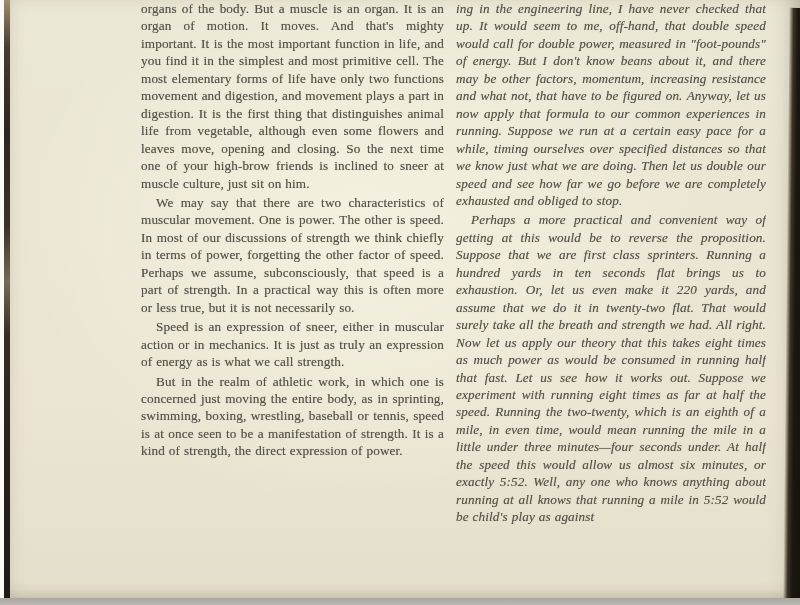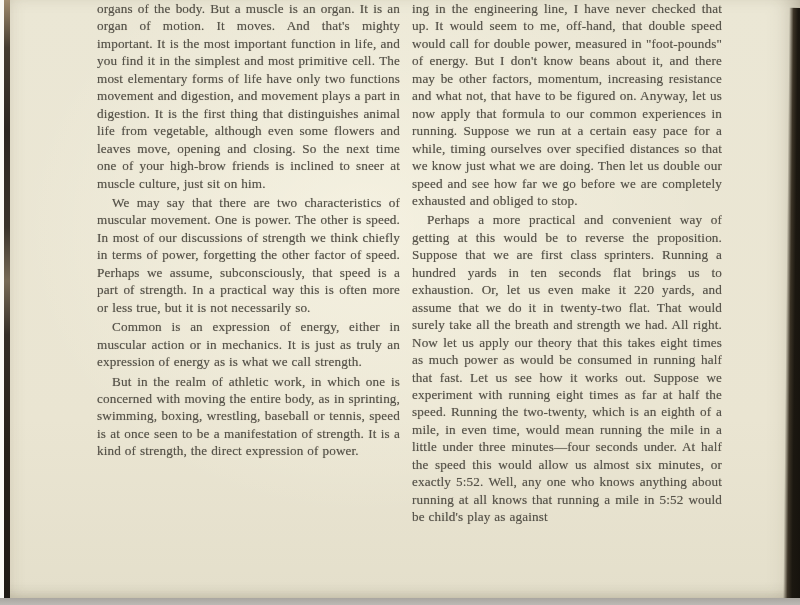--- a/index.html
+++ b/index.html
@@ -78,42 +78,43 @@
     overflow: hidden;
     z-index: 5;
     color: #56534a;
     font-size: 13.2px;
     line-height: 17.45px;
     text-align: justify;
     letter-spacing: 0.12px;
     word-spacing: 0.5px;
     filter: blur(0.32px);
     text-shadow: 0 0 0.7px rgba(88,82,70,0.55);
+    margin-left: 44px;
   }
   .col-left  { left: 97px;  width: 303px; }
-  .col-right { left: 412px; width: 310px; }
+  .col-right { left: 412px; width: 310px; font-style: italic; }
 
   .col p { margin: 0 0 2px 0; text-indent: 15px; }
   .col p.cont { text-indent: 0; }
 </style>
 </head>
 <body>
 
 <div class="scan">
 
   <div class="page-area"></div>
 
   <div class="left-white-edge"></div>
   <div class="gutter-line"></div>
 
   <div class="col col-left">
     <p class="cont">organs of the body. But a muscle is an organ. It is an organ of motion. It moves. And that's mighty important. It is the most important function in life, and you find it in the simplest and most primitive cell. The most elementary forms of life have only two functions movement and digestion, and movement plays a part in digestion. It is the first thing that distinguishes animal life from vegetable, although even some flowers and leaves move, opening and closing. So the next time one of your high-brow friends is inclined to sneer at muscle culture, just sit on him.</p>
     <p>We may say that there are two characteristics of muscular movement. One is power. The other is speed. In most of our discussions of strength we think chiefly in terms of power, forgetting the other factor of speed. Perhaps we assume, subconsciously, that speed is a part of strength. In a practical way this is often more or less true, but it is not necessarily so.</p>
-    <p>Common is an expression of energy, either in muscular action or in mechanics. It is just as truly an expression of energy as is what we call strength.</p>
-    <p>But in the realm of athletic work, in which one is concerned with moving the entire body, as in sprinting, swimming, boxing, wrestling, baseball or tennis, speed is at once seen to be a manifestation of strength. It is a kind of strength, the direct expression of power.</p>
+    <p>Speed is an expression of sneer, either in muscular action or in mechanics. It is just as truly an expression of energy as is what we call strength.</p>
+    <p>But in the realm of athletic work, in which one is concerned just moving the entire body, as in sprinting, swimming, boxing, wrestling, baseball or tennis, speed is at once seen to be a manifestation of strength. It is a kind of strength, the direct expression of power.</p>
   </div>
 
   <div class="col col-right">
     <p class="cont">ing in the engineering line, I have never checked that up. It would seem to me, off-hand, that double speed would call for double power, measured in "foot-pounds" of energy. But I don't know beans about it, and there may be other factors, momentum, increasing resistance and what not, that have to be figured on. Anyway, let us now apply that formula to our common experiences in running. Suppose we run at a certain easy pace for a while, timing ourselves over specified distances so that we know just what we are doing. Then let us double our speed and see how far we go before we are completely exhausted and obliged to stop.</p>
     <p>Perhaps a more practical and convenient way of getting at this would be to reverse the proposition. Suppose that we are first class sprinters. Running a hundred yards in ten seconds flat brings us to exhaustion. Or, let us even make it 220 yards, and assume that we do it in twenty-two flat. That would surely take all the breath and strength we had. All right. Now let us apply our theory that this takes eight times as much power as would be consumed in running half that fast. Let us see how it works out. Suppose we experiment with running eight times as far at half the speed. Running the two-twenty, which is an eighth of a mile, in even time, would mean running the mile in a little under three minutes—four seconds under. At half the speed this would allow us almost six minutes, or exactly 5:52. Well, any one who knows anything about running at all knows that running a mile in 5:52 would be child's play as against</p>
   </div>
 
   <div class="right-dark-band"></div>
   <div class="bottom-strip"></div>
 

